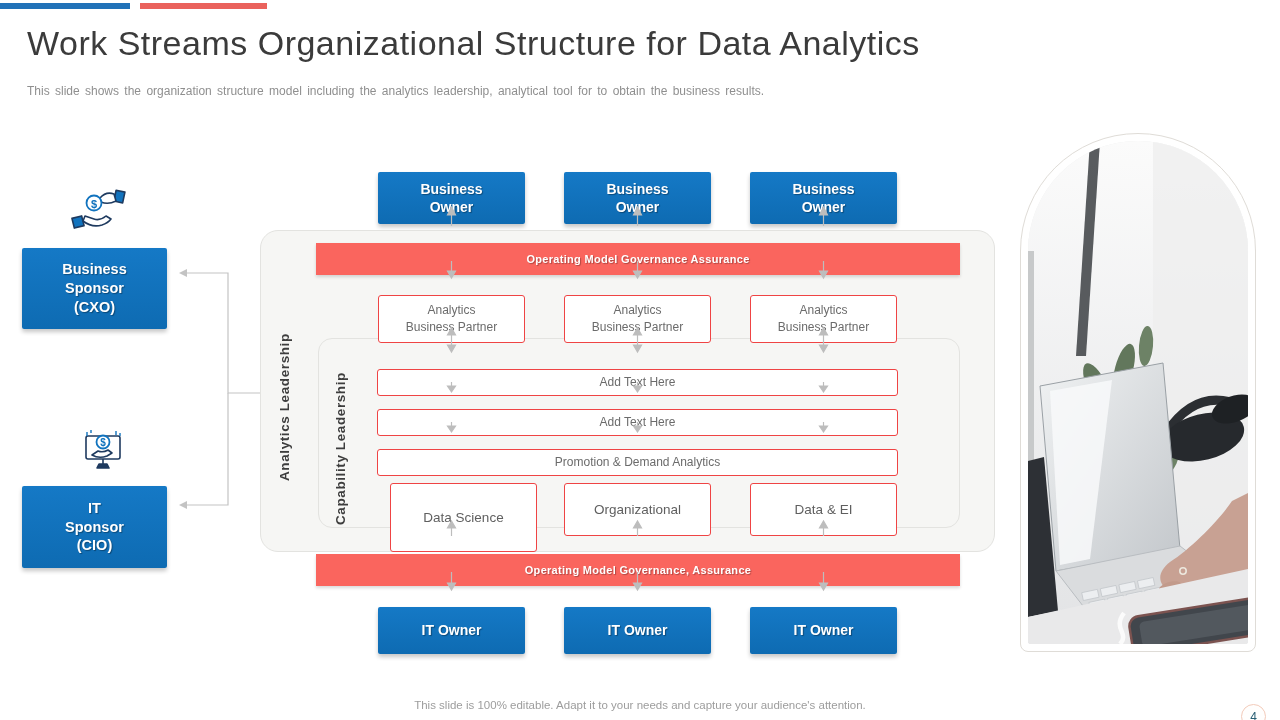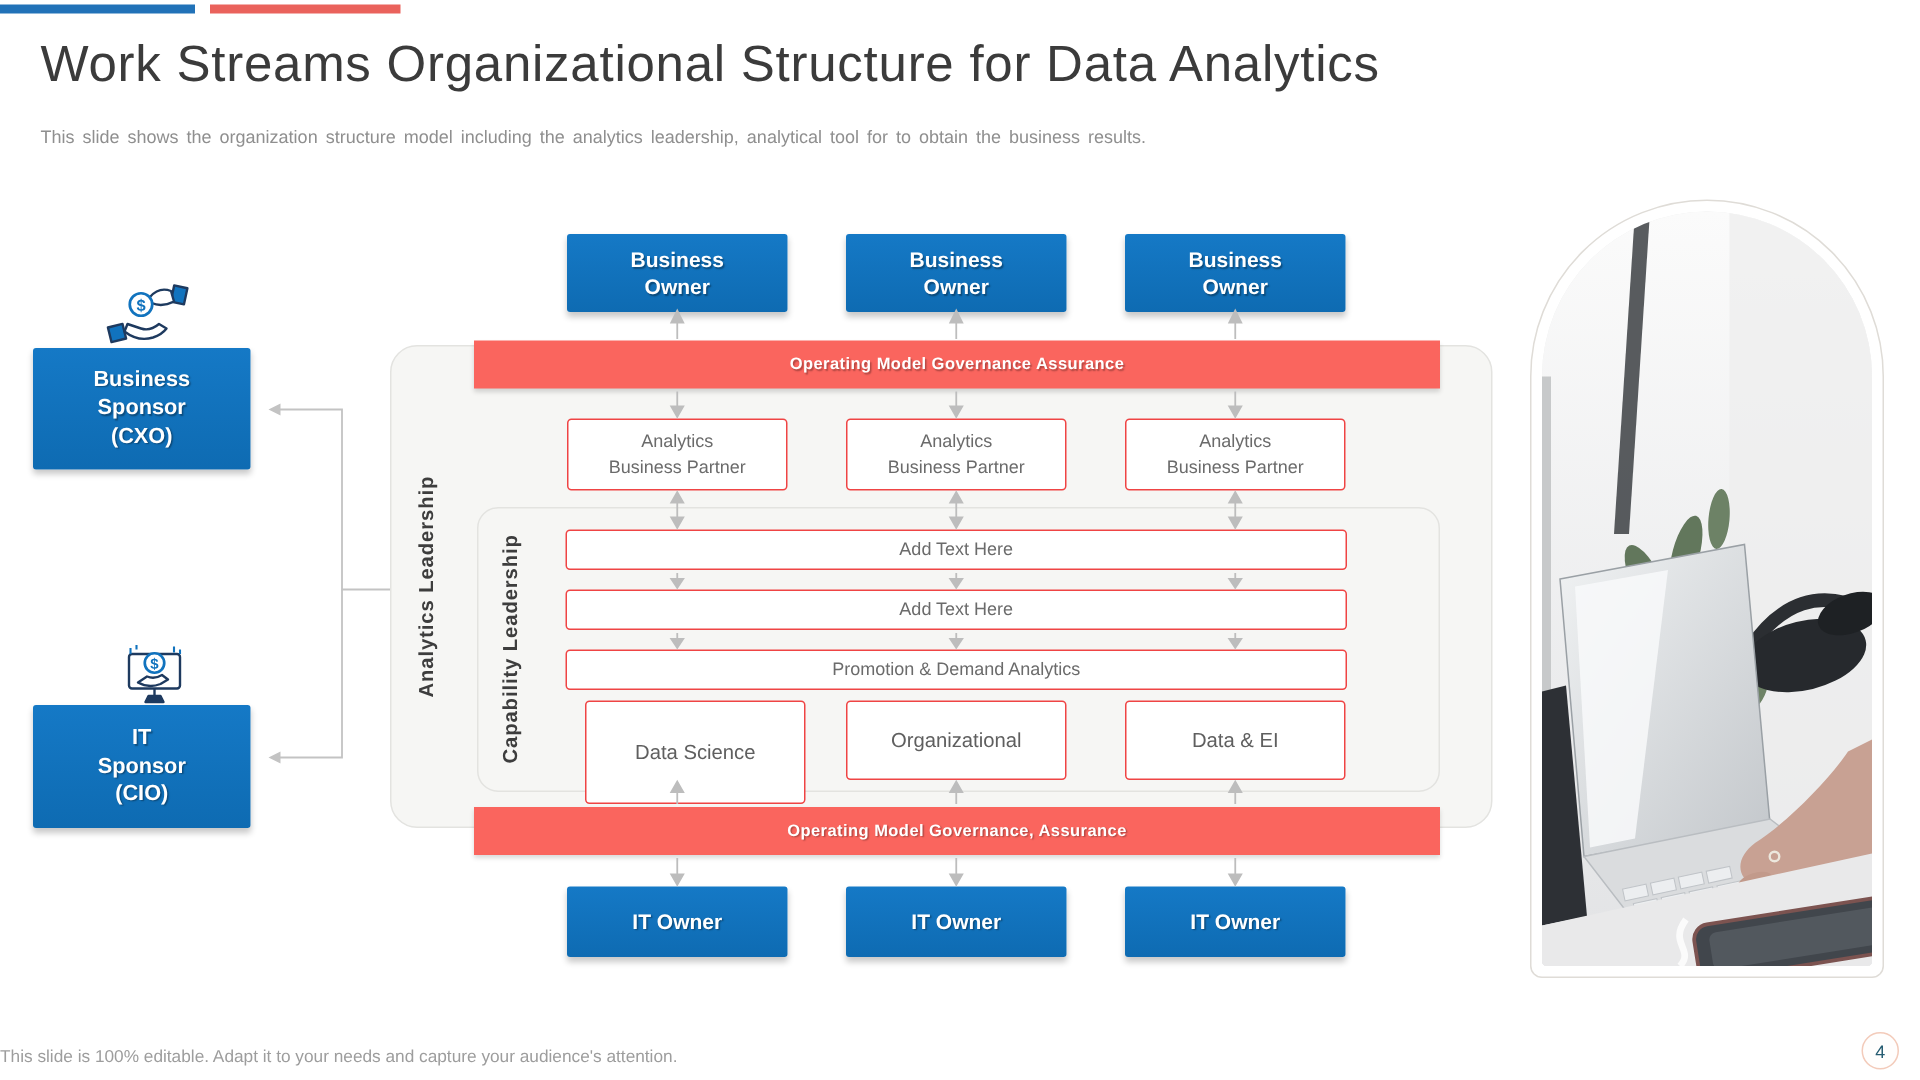--- a/index.html
+++ b/index.html
@@ -19,21 +19,21 @@
   .title {
     position:absolute; left:27px; top:24px; width:1050px;
     font-size:34px; font-weight:400; color:#3b3b3b; letter-spacing:.5px;
   }
   .subtitle {
     position:absolute; left:27px; top:84px; width:820px;
     font-size:12px; color:#8f8f8f; word-spacing:2px;
   }
 
   
-  .flexc { display:flex; align-items:center; justify-content:center; text-align:center; }
+  .flexc { display:flex; align-items:center; justify-content:center; text-align:center;margin-top:16px; }
   .preline { white-space:pre-line; }
   .blue-box {
     background:linear-gradient(180deg,#1579C6 0%,#0E6BB2 100%);
     color:#fff; font-weight:bold; font-size:14px; line-height:1.3;
     border-radius:2px;
     box-shadow:0 3px 4px rgba(0,0,0,.22);
     text-shadow:1px 1px 1px rgba(0,0,0,.35);
   }
   .red-bar {
     background:#FA655E; color:#fff; font-weight:bold; font-size:11px;
@@ -61,21 +61,21 @@
     position:absolute; left:1020px; top:133px; width:236px; height:519px;
     background:#ffffff; border:1px solid #DFDCD7;
     border-radius:118px 118px 8px 8px; padding:7px; z-index:2;
   }
   .arch-photo {
     width:100%; height:100%; overflow:hidden;
     border-radius:111px 111px 3px 3px; background:#eceded;
   }
 
   .footer-note {
-    position:absolute; left:0; top:699px; width:1280px; 
+    position:absolute; left:0; top:699px; width:1280px; text-align:center;
     font-size:11.5px; color:#9d9d9d;
   }
   .page-badge {
     position:absolute; left:1241px; top:688px; width:25px; height:25px;
     border:1px solid #F3CBBA; border-radius:50%; background:#FFFEFD;
     color:#275D72; font-size:12px;
   }
 
   svg.overlay { position:absolute; left:0; top:0; z-index:5; pointer-events:none; }
 </style>

